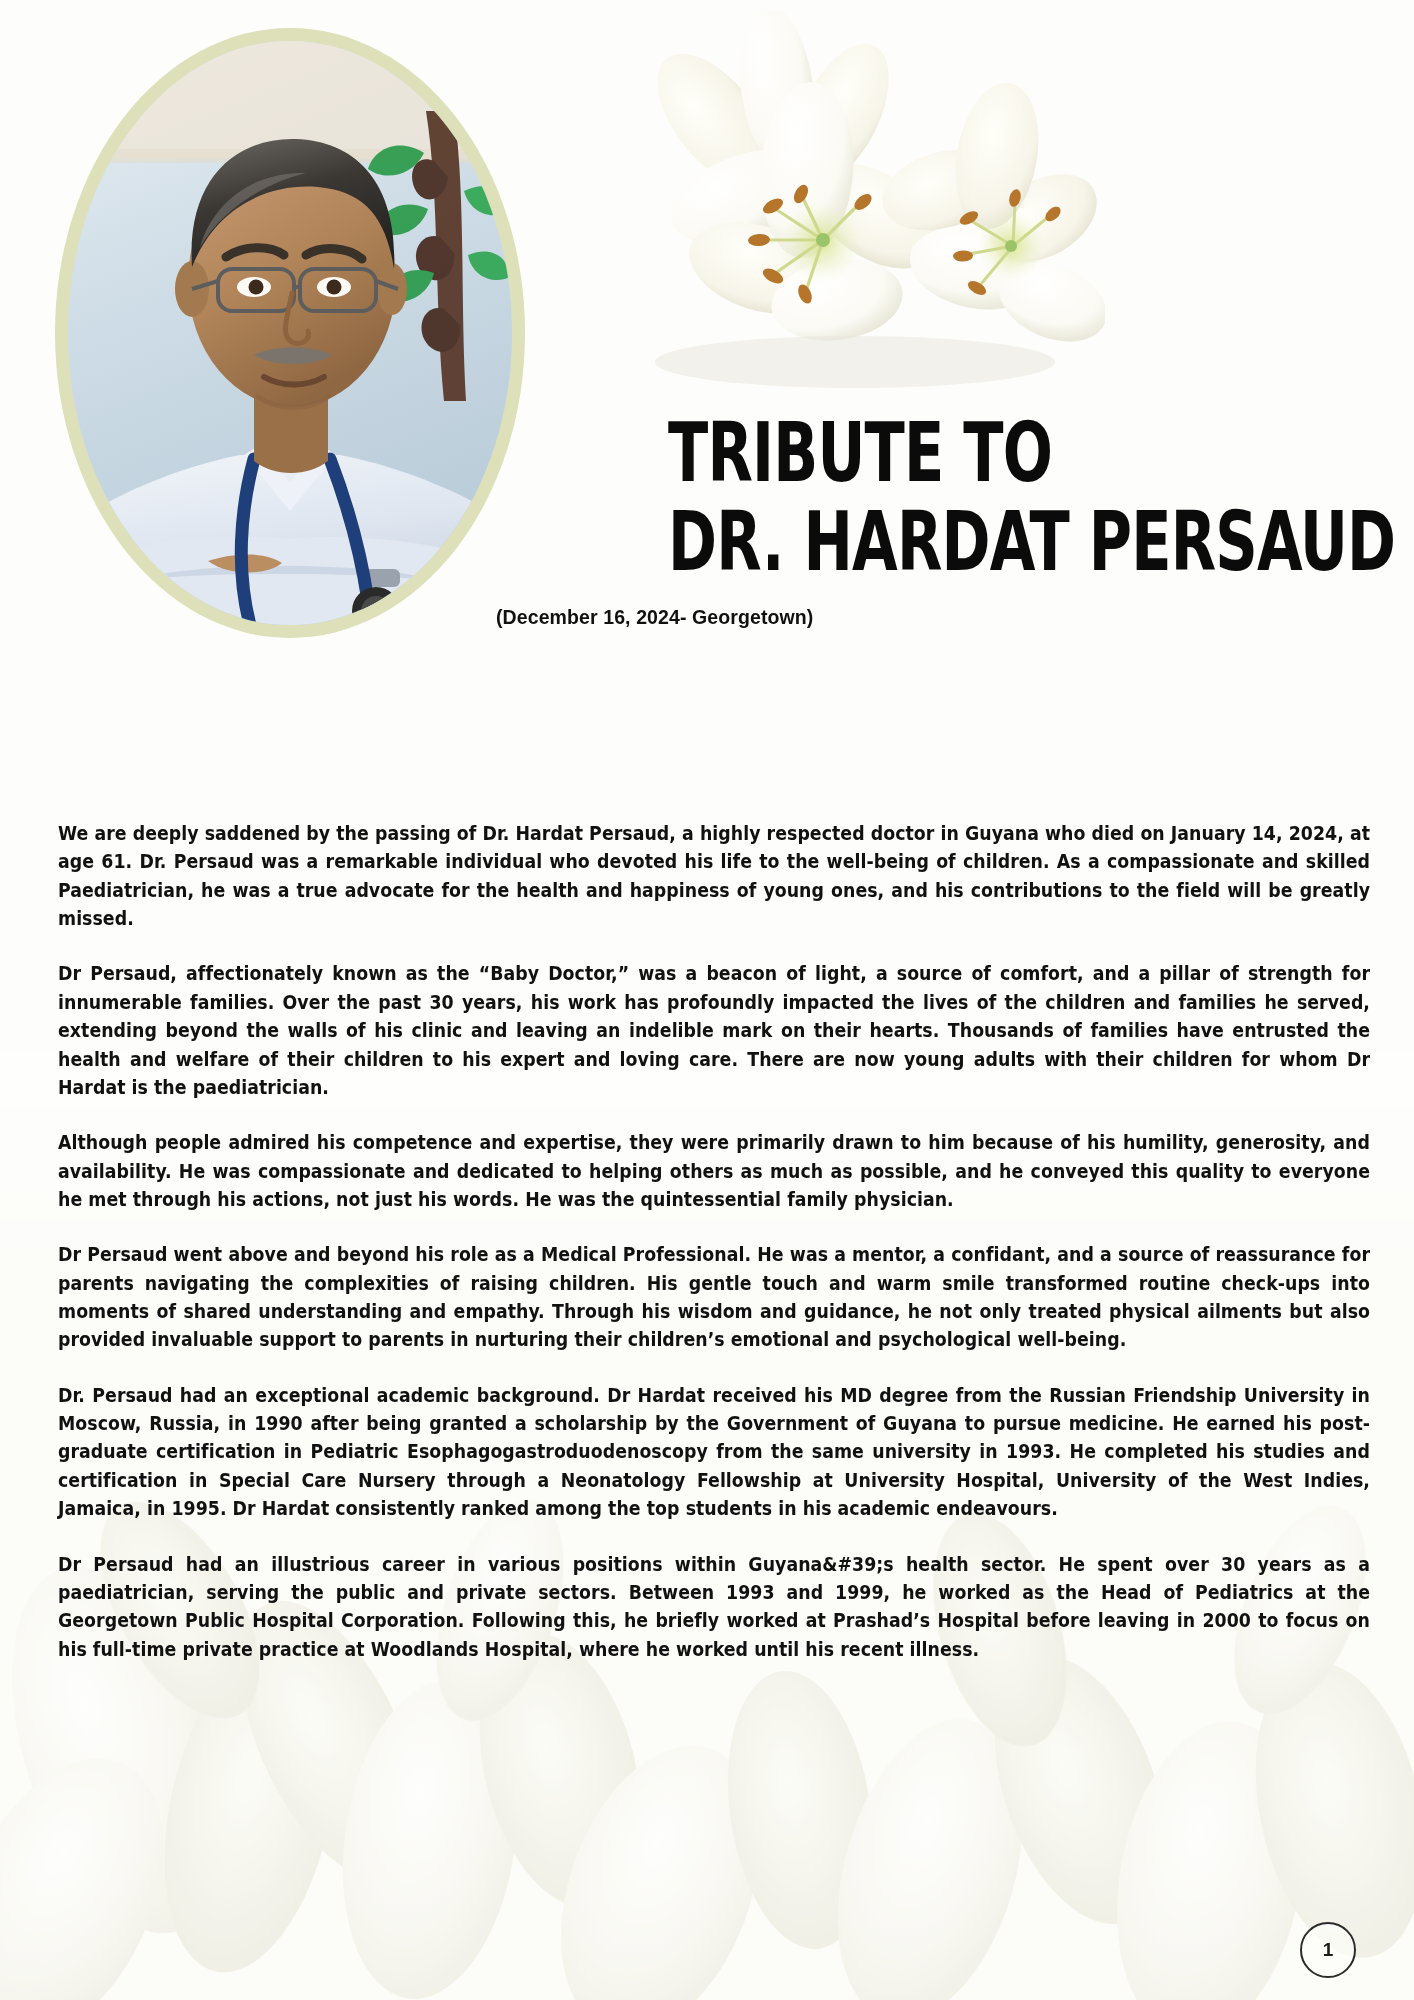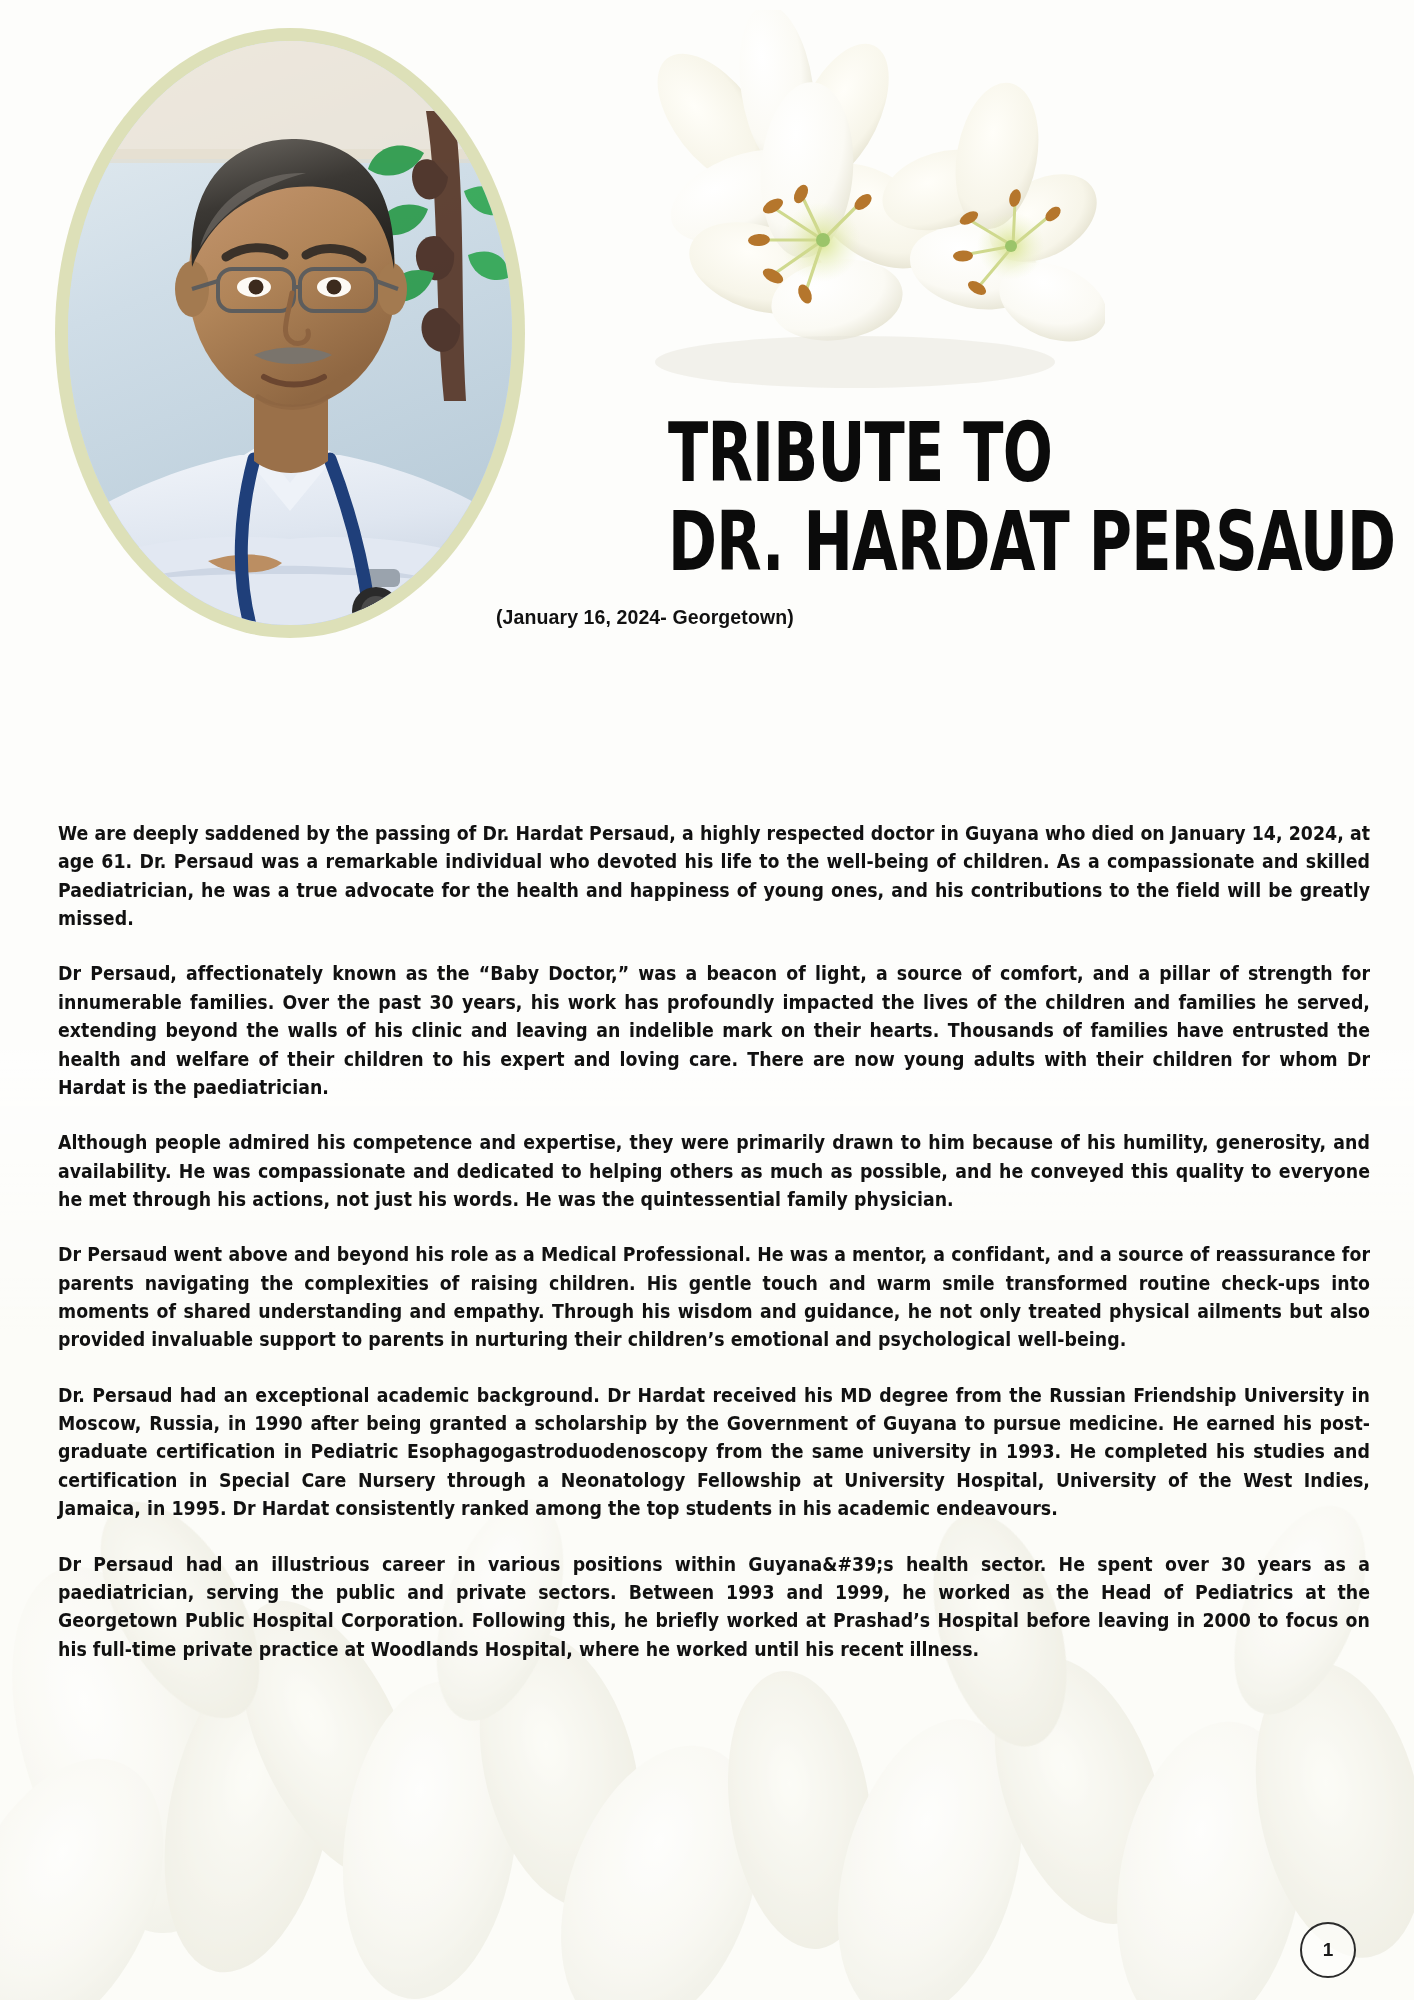--- a/index.html
+++ b/index.html
@@ -336,21 +336,21 @@
           <circle cx="466" cy="236" r="6" fill="#9bc46a"></circle>
         </g>
 
         <ellipse cx="310" cy="352" rx="200" ry="26" fill="#e8e6dc" opacity=".5"></ellipse>
       </svg>
     </div>
 
     <div class="title-block">
       <div class="title-line l1">TRIBUTE TO</div>
       <div class="title-line l2">DR. HARDAT PERSAUD</div>
-      <div class="subtitle">(January 16, 2024- Georgetown)</div>
+      <div class="subtitle">(December 16, 2024- Georgetown)</div>
     </div>
   </div>
 
   <div class="body-area">
     <p class="para">We are deeply saddened by the passing of Dr. Hardat Persaud, a highly respected doctor in Guyana who died on January 14, 2024, at age 61. Dr. Persaud was a remarkable individual who devoted his life to the well-being of children. As a compassionate and skilled Paediatrician, he was a true advocate for the health and happiness of young ones, and his contributions to the field will be greatly missed.</p>
     <p class="para">Dr Persaud, affectionately known as the “Baby Doctor,” was a beacon of light, a source of comfort, and a pillar of strength for innumerable families. Over the past 30 years, his work has profoundly impacted the lives of the children and families he served, extending beyond the walls of his clinic and leaving an indelible mark on their hearts. Thousands of families have entrusted the health and welfare of their children to his expert and loving care. There are now young adults with their children for whom Dr Hardat is the paediatrician.</p>
     <p class="para">Although people admired his competence and expertise, they were primarily drawn to him because of his humility, generosity, and availability. He was compassionate and dedicated to helping others as much as possible, and he conveyed this quality to everyone he met through his actions, not just his words. He was the quintessential family physician.</p>
     <p class="para">Dr Persaud went above and beyond his role as a Medical Professional. He was a mentor, a confidant, and a source of reassurance for parents navigating the complexities of raising children. His gentle touch and warm smile transformed routine check-ups into moments of shared understanding and empathy. Through his wisdom and guidance, he not only treated physical ailments but also provided invaluable support to parents in nurturing their children’s emotional and psychological well-being.</p>
     <p class="para">Dr. Persaud had an exceptional academic background. Dr Hardat received his MD degree from the Russian Friendship University in Moscow, Russia, in 1990 after being granted a scholarship by the Government of Guyana to pursue medicine. He earned his post-graduate certification in Pediatric Esophagogastroduodenoscopy from the same university in 1993. He completed his studies and certification in Special Care Nursery through a Neonatology Fellowship at University Hospital, University of the West Indies, Jamaica, in 1995. Dr Hardat consistently ranked among the top students in his academic endeavours.</p>
     <p class="para">Dr Persaud had an illustrious career in various positions within Guyana&amp;#39;s health sector. He spent over 30 years as a paediatrician, serving the public and private sectors. Between 1993 and 1999, he worked as the Head of Pediatrics at the Georgetown Public Hospital Corporation. Following this, he briefly worked at Prashad’s Hospital before leaving in 2000 to focus on his full-time private practice at Woodlands Hospital, where he worked until his recent illness.</p>

